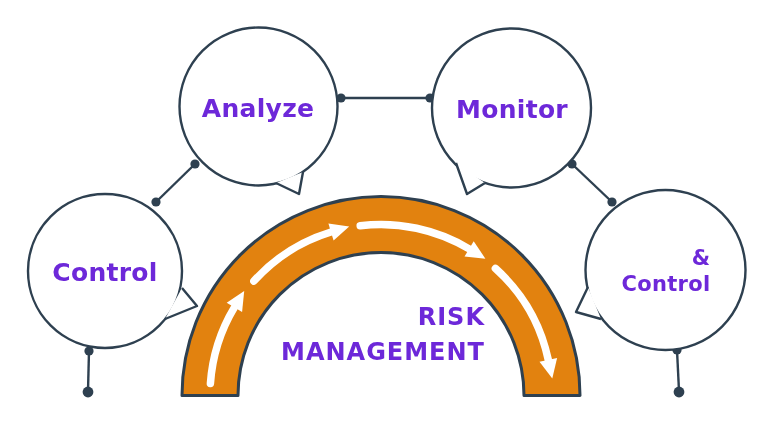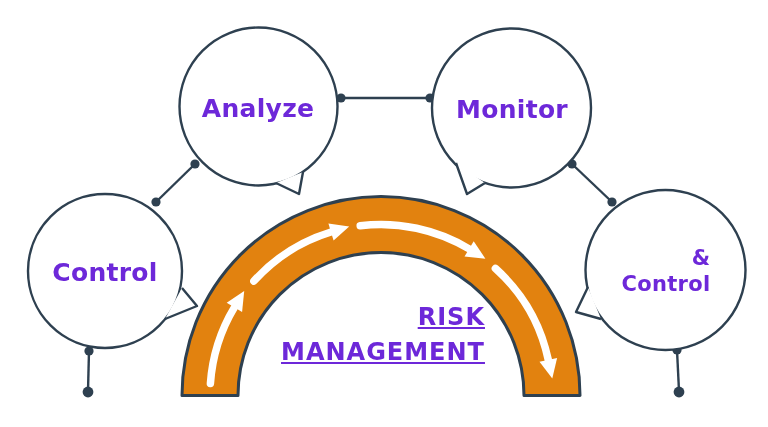--- a/index.html
+++ b/index.html
@@ -111,18 +111,18 @@
 
   <div class="label bubble-label" style="left:258px; top:108px;">Analyze</div>
 
   <div class="label bubble-label" style="left:512px; top:109px;">Monitor</div>
 
   <div class="label bubble-label small" style="left:666px; top:271px;">
     <div>&amp;</div>
     <div>Control</div>
   </div>
 
-  <div class="label title-label" style="left:383px; top:335px;text-decoration:underline;">
+  <div class="label title-label" style="left:383px; top:335px;">
     <div>RISK</div>
     <div>MANAGEMENT</div>
   </div>
 
 </div>
 
 </body></html>

